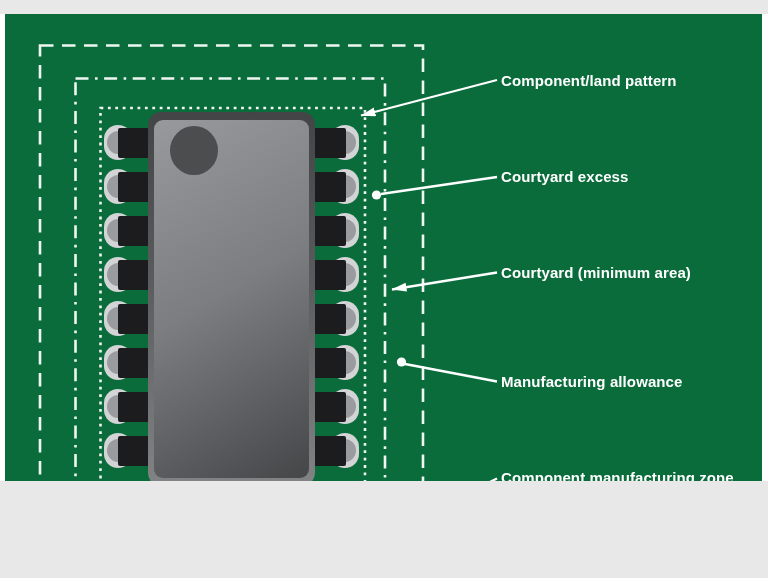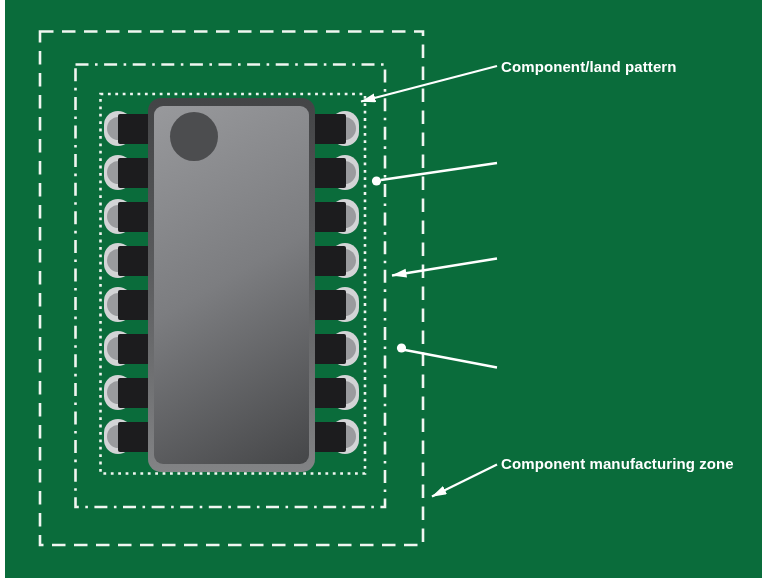--- a/index.html
+++ b/index.html
@@ -9,22 +9,23 @@
     --chip-dark:#454648;
     --chip-light:#98999c;
     --pin-black:#1c1c1e;
     --pad-silver:#d3d4d6;
     --pad-core:#9a9b9e;
     --margin-white:#ffffff;
   }
   html,body{margin:0;padding:0;}
   body{background:#e8e8e8;font-family:"Liberation Sans",sans-serif;}
   .stage{
-    position:relative;width:768px;height:578px;overflow:hidden;
+    position:relative;width:768px;height:467px;overflow:hidden;
     background:var(--margin-white);
+    margin-top:14px;
   }
   .board{
     position:absolute;left:5px;top:0;width:757px;height:578px;
     background:var(--board-green);
   }
   svg.zones{position:absolute;left:0;top:0;z-index:1;}
   svg.annotations{position:absolute;left:0;top:0;z-index:5;pointer-events:none;}
   .zone{fill:none;stroke:var(--zone-line);}
   .ann-line{stroke:var(--annotation);stroke-width:2.3;}
   .arrow-head{fill:var(--annotation);}
@@ -205,14 +206,17 @@
     <line class="ann-line" x1="497" y1="66" x2="361" y2="101.5" marker-end="url(#arw)"></line>
     <line class="ann-line" x1="497" y1="163" x2="381" y2="180"></line>
     <circle class="ann-dot" cx="376.5" cy="181" r="4.6"></circle>
     <line class="ann-line" x1="497" y1="258.5" x2="392" y2="275.5" marker-end="url(#arw)"></line>
     <line class="ann-line" x1="497" y1="367.5" x2="405" y2="350"></line>
     <circle class="ann-dot" cx="401.5" cy="348" r="4.6"></circle>
     <line class="ann-line" x1="497" y1="464.5" x2="432" y2="496.5" marker-end="url(#arw)"></line>
   </svg>
 
   <div class="label" style="top:58px">Component/land pattern</div>
+  <div class="label" style="top:154px">Courtyard excess</div>
+  <div class="label" style="top:250px">Courtyard (minimum area)</div>
+  <div class="label" style="top:359px">Manufacturing allowance</div>
   <div class="label" style="top:455px">Component manufacturing zone</div>
 </div>
 
 </body></html>

